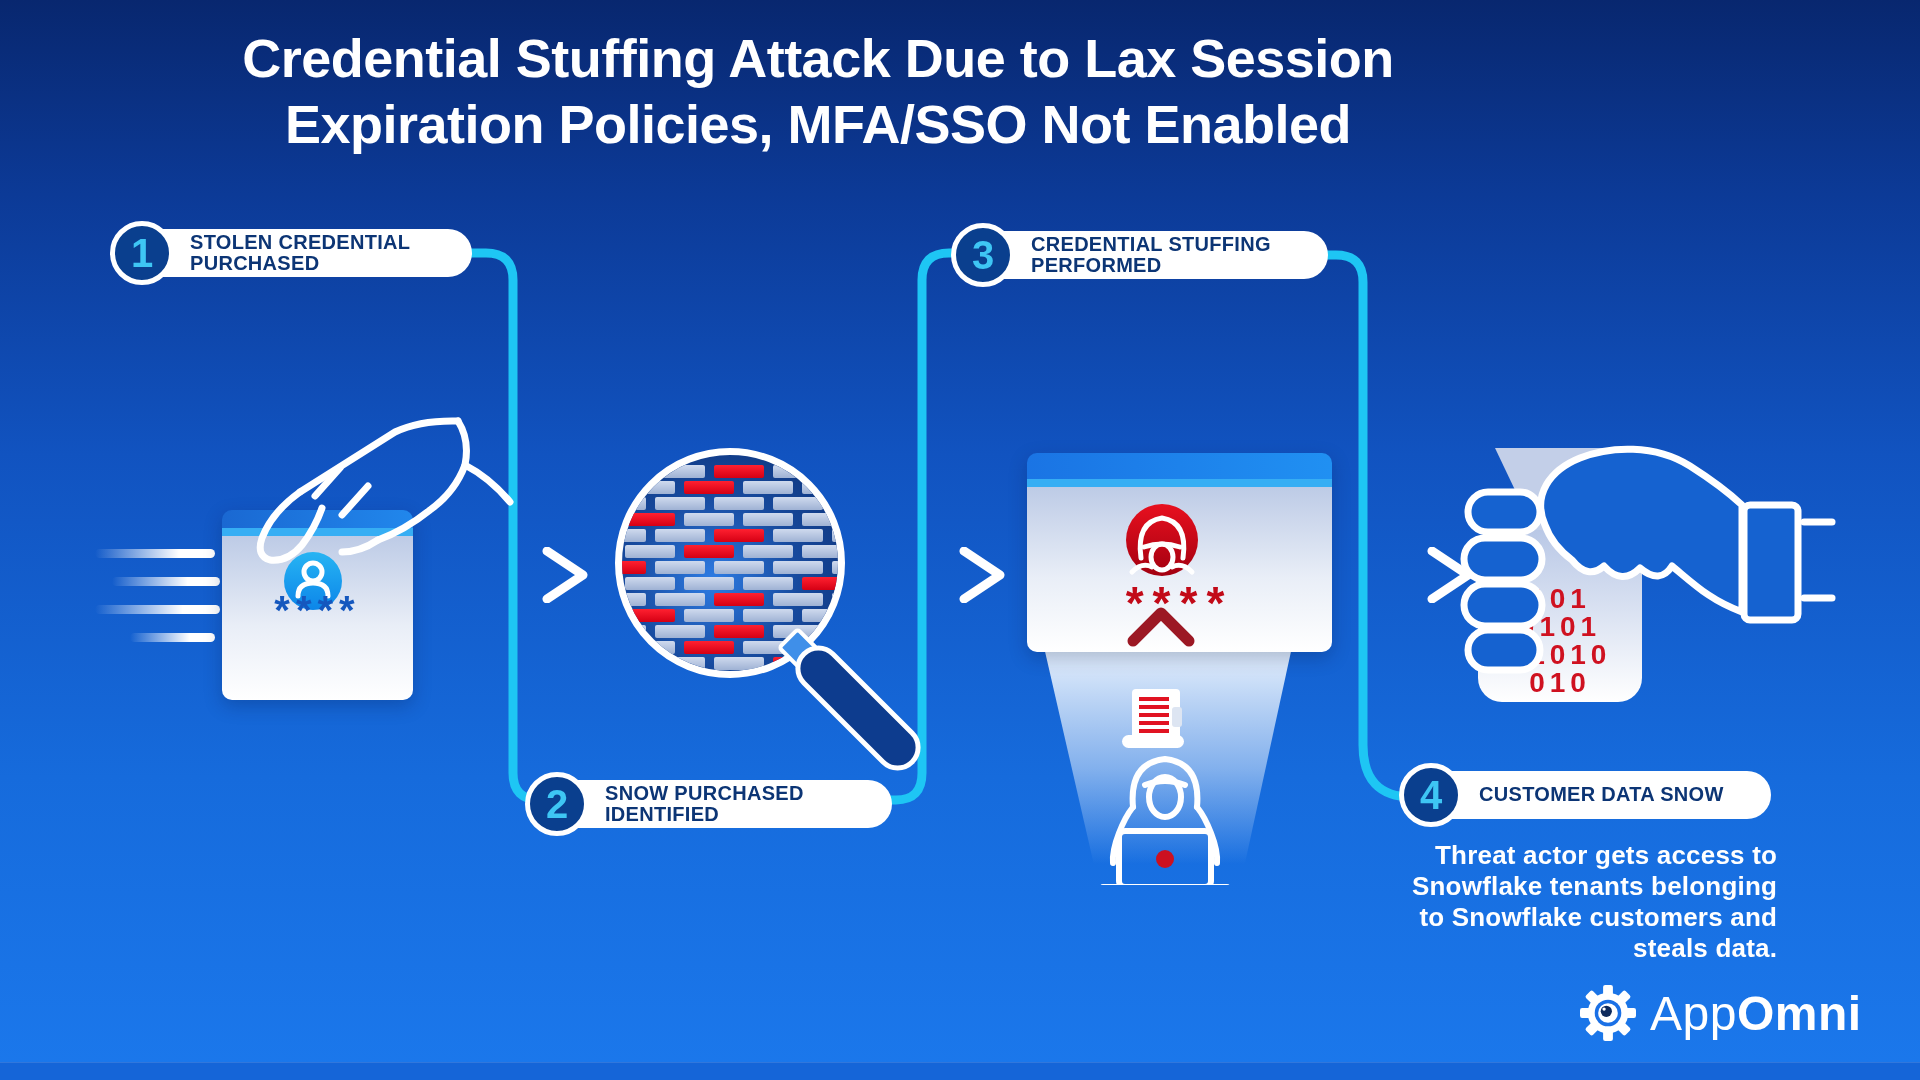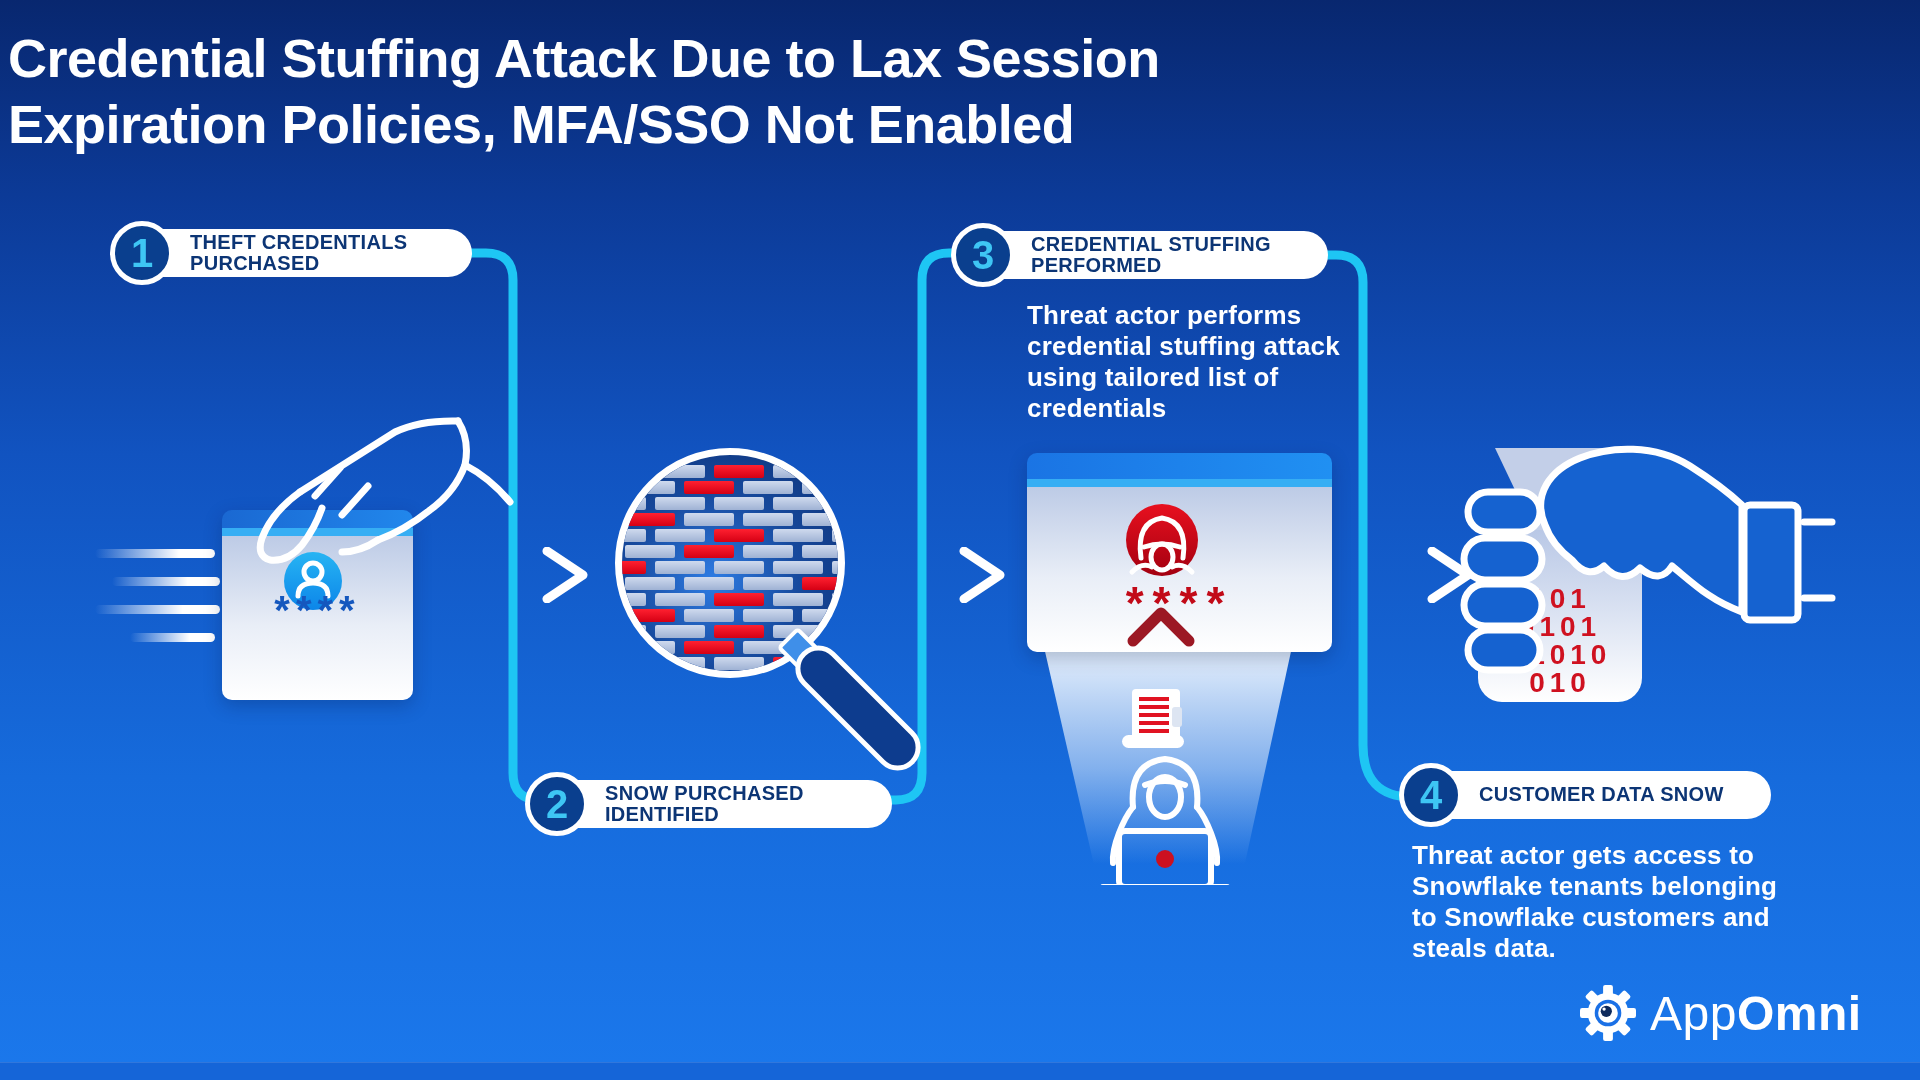--- a/index.html
+++ b/index.html
@@ -4,21 +4,21 @@
 <style>
   html,body{margin:0;padding:0;background:#04164a;}
   #stage{
     position:relative;width:1920px;height:1080px;overflow:hidden;
     font-family:"Liberation Sans","DejaVu Sans",sans-serif;
     background:linear-gradient(180deg,#08276f 0%,#0c3a97 18%,#1153c0 42%,#166bdc 72%,#1b78ec 100%);
   }
   .abs{position:absolute;}
   
   .title{
-    left:8px;top:26px;width:1604px;text-align:left;color:#ffffff;
+    left:16px;top:26px;width:1604px;text-align:center;color:#ffffff;
     font-size:54px;font-weight:800;line-height:1.22;letter-spacing:-0.5px;
     white-space:pre-line;z-index:6;
   }
   
   #connectors{left:0;top:0;z-index:1;}
   .conn{stroke:#1ec6f4;stroke-width:9;fill:none;stroke-linecap:round;}
   
   .badge{z-index:6;}
   .badge .pill{
     position:absolute;left:22px;top:8px;height:48px;background:#ffffff;border-radius:26px;
@@ -35,21 +35,21 @@
   .b1{left:110px;top:221px;} .b1 .pill{width:340px;}
   .b2{left:525px;top:772px;} .b2 .pill{width:345px;}
   .b3{left:951px;top:223px;} .b3 .pill{width:355px;}
   .b4{left:1399px;top:763px;} .b4 .pill{width:350px;}
   
   .body-text{
     color:#ffffff;font-size:26px;line-height:31px;font-weight:600;
     white-space:pre-line;letter-spacing:0.2px;z-index:6;
   }
   .t1{left:112px;top:298px;} .t2{left:545px;top:850px;}
-  .t3{left:1027px;top:300px;} .t4{left:1412px;top:840px;}
+  .t3{left:1027px;top:300px;} .t4{left:1412px;top:840px;text-align:right;}
   
   .arrow{z-index:5;}
   
   .sline{height:9px;border-radius:5px;z-index:2;
     background:linear-gradient(90deg,rgba(255,255,255,0) 0%,#ffffff 70%);}
   
   .card{border-radius:10px;overflow:hidden;z-index:3;
     box-shadow:0 6px 18px rgba(4,22,70,0.25);}
   .card .hdr{height:18px;background:linear-gradient(90deg,#1a68d2,#2187ec);}
   .card .hdr2{height:26px;background:linear-gradient(90deg,#1a74e4,#2090f2);}
@@ -312,43 +312,39 @@
       <rect x="8" y="200" width="72" height="40" rx="20"></rect>
       <rect x="284" y="75" width="54" height="115" rx="6"></rect>
     </g>
     <g fill="none" stroke="#ffffff" stroke-width="7" stroke-linecap="round">
       <path d="M 344 92 H 372"></path>
       <path d="M 344 168 H 372"></path>
     </g>
   </svg>
 
   <div class="abs badge b1">
-    <div class="pill">THEFT CREDENTIALS
+    <div class="pill">STOLEN CREDENTIAL
 PURCHASED</div>
     <div class="circ">1</div>
   </div>
   <div class="abs badge b2">
     <div class="pill">SNOW PURCHASED
 IDENTIFIED</div>
     <div class="circ">2</div>
   </div>
   <div class="abs badge b3">
     <div class="pill">CREDENTIAL STUFFING
 PERFORMED</div>
     <div class="circ">3</div>
   </div>
   <div class="abs badge b4">
     <div class="pill">CUSTOMER DATA SNOW</div>
     <div class="circ">4</div>
   </div>
 
-  <div class="abs body-text t3">Threat actor performs
-credential stuffing attack
-using tailored list of
-credentials</div>
   <div class="abs body-text t4">Threat actor gets access to
 Snowflake tenants belonging
 to Snowflake customers and
 steals data.</div>
 
   <div class="abs logo">
     <svg width="56" height="56" viewBox="0 0 40 40">
       <g fill="#ffffff">
         <g id="teeth">
           <rect x="16.5" y="0" width="7" height="9" rx="1.5"></rect>

